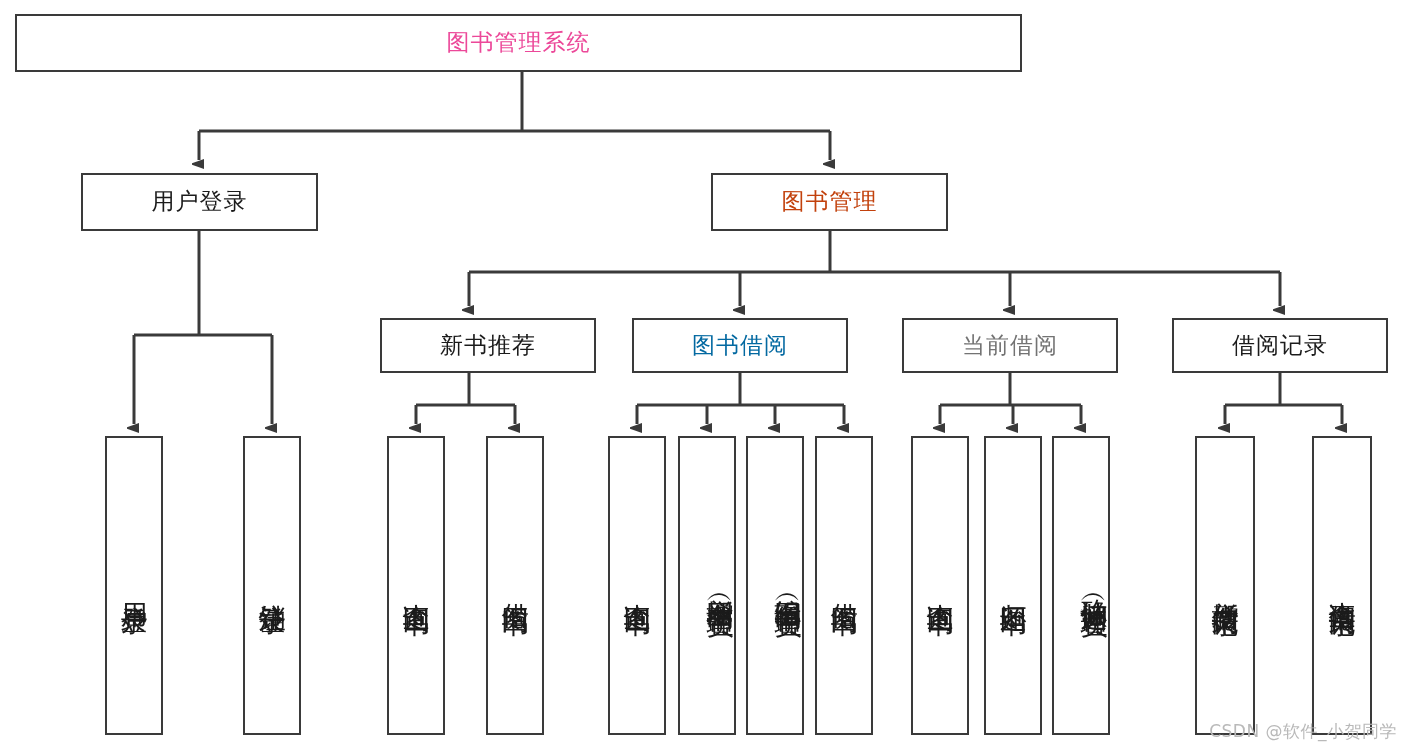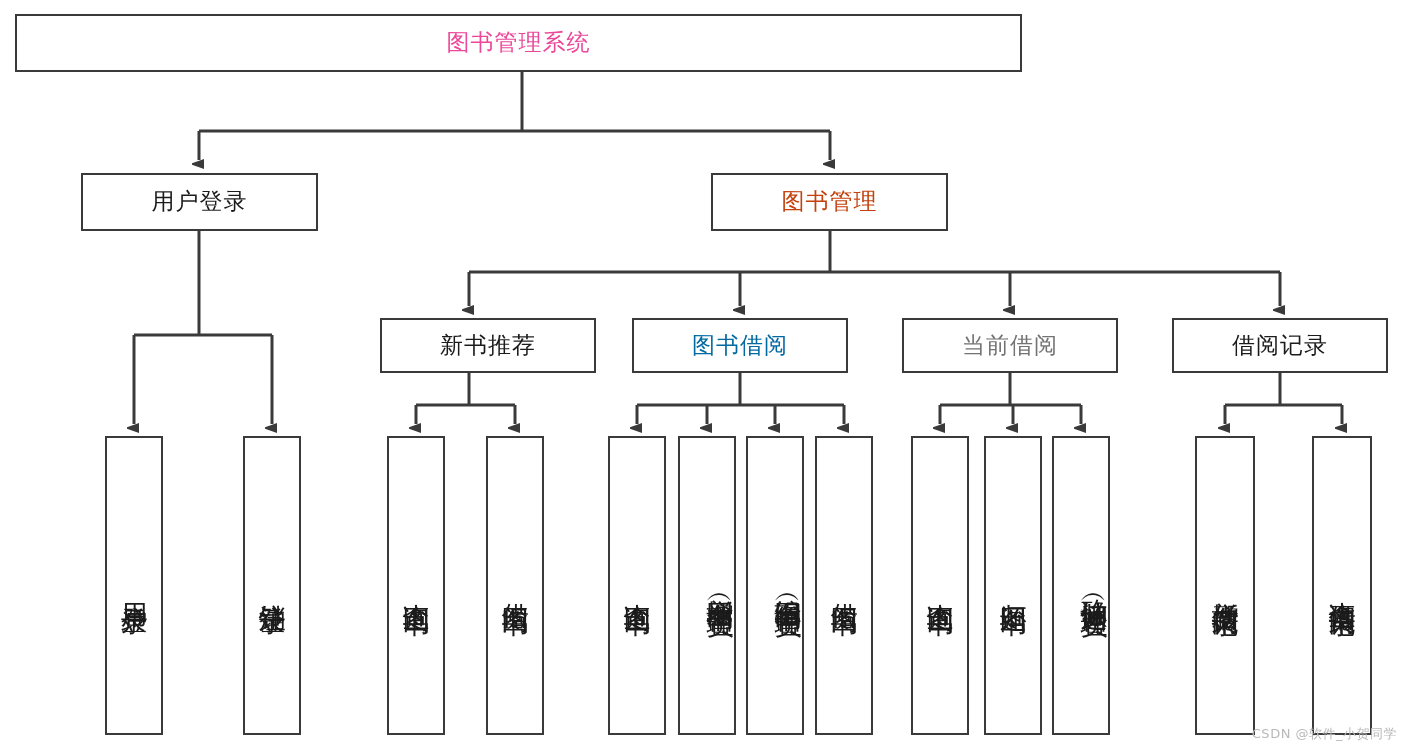--- a/index.html
+++ b/index.html
@@ -54,21 +54,21 @@
     align-items: flex-start;
   }
   .node-label {
     display: block;
     white-space: pre;
   }
   #watermark {
     position: absolute;
     right: 8px;
     bottom: 4px;
-    font-size: 13px;
+    font-size: 17px;
     color: #b9b9b9;
     letter-spacing: 0.5px;
     white-space: nowrap;
   }
 </style>
 </head>
 <body>
 
 <div id="diagram-root">
 

